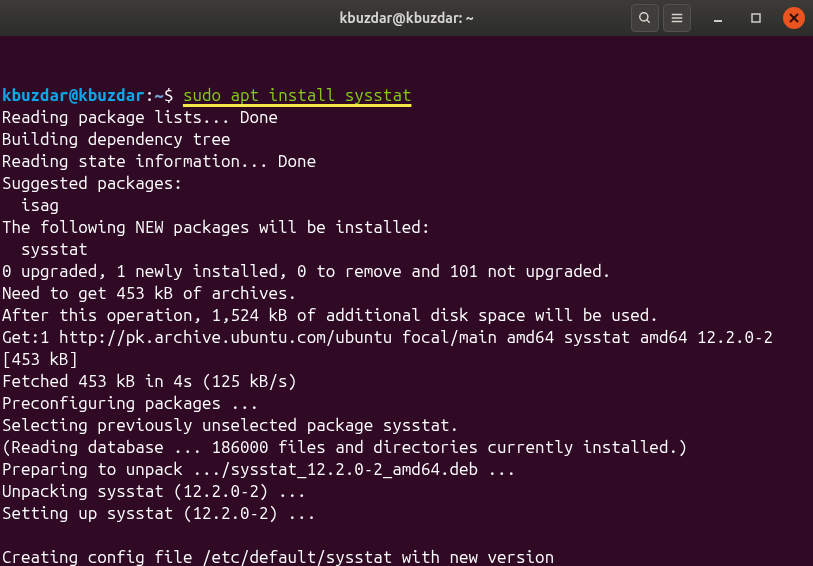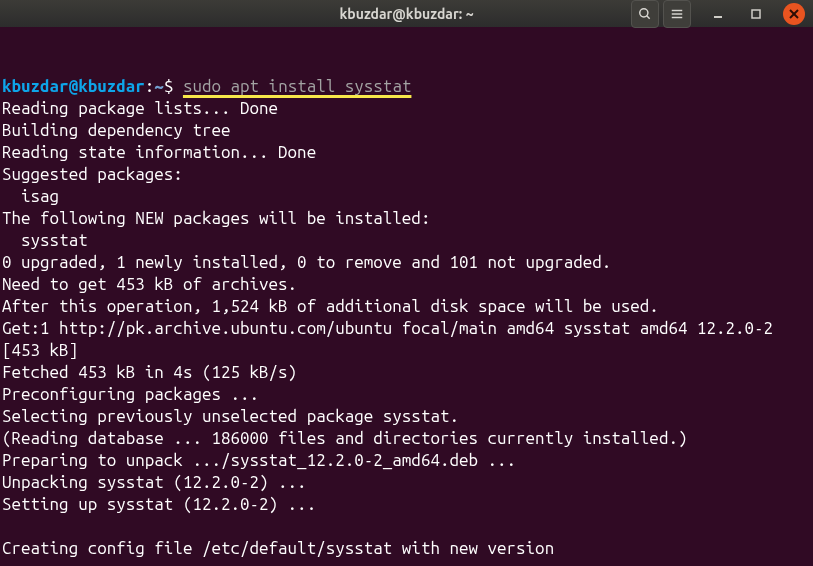--- a/index.html
+++ b/index.html
@@ -6,21 +6,21 @@
     body {
       width: 813px;
       height: 566px;
       background: #300a24;
       font-family: 'Ubuntu Mono', 'DejaVu Sans Mono', monospace;
       font-size: 17px;
       line-height: 22px;
       overflow: hidden;
     }
     .titlebar {
-      height: 27px;
+      height: 36px;
       background: linear-gradient(to bottom, #3c3b37, #2c2c2c);
       display: flex;
       align-items: center;
       padding: 0 1px;
       position: relative;
     }
     .title-text {
       position: absolute;
       left: 50%;
       transform: translateX(-50%);
@@ -69,21 +69,21 @@
       word-break: break-word;
     }
     .prompt-line {
       display: block;
     }
     .user { color: #0ea5e9; font-weight: bold; }
     .colon { color: #ffffff; }
     .path { color: #729fcf; font-weight: bold; }
     .dollar { color: #ffffff; }
     .command {
-      color: #a3a3a3;
+      color: #84cc16;
       text-decoration: underline;
       text-decoration-color: #f7e84a;
       text-decoration-thickness: 3px;
       text-underline-offset: 3px;
     }
     .output-line { display: block; }
   </style>
 </head>
 <body>
 

